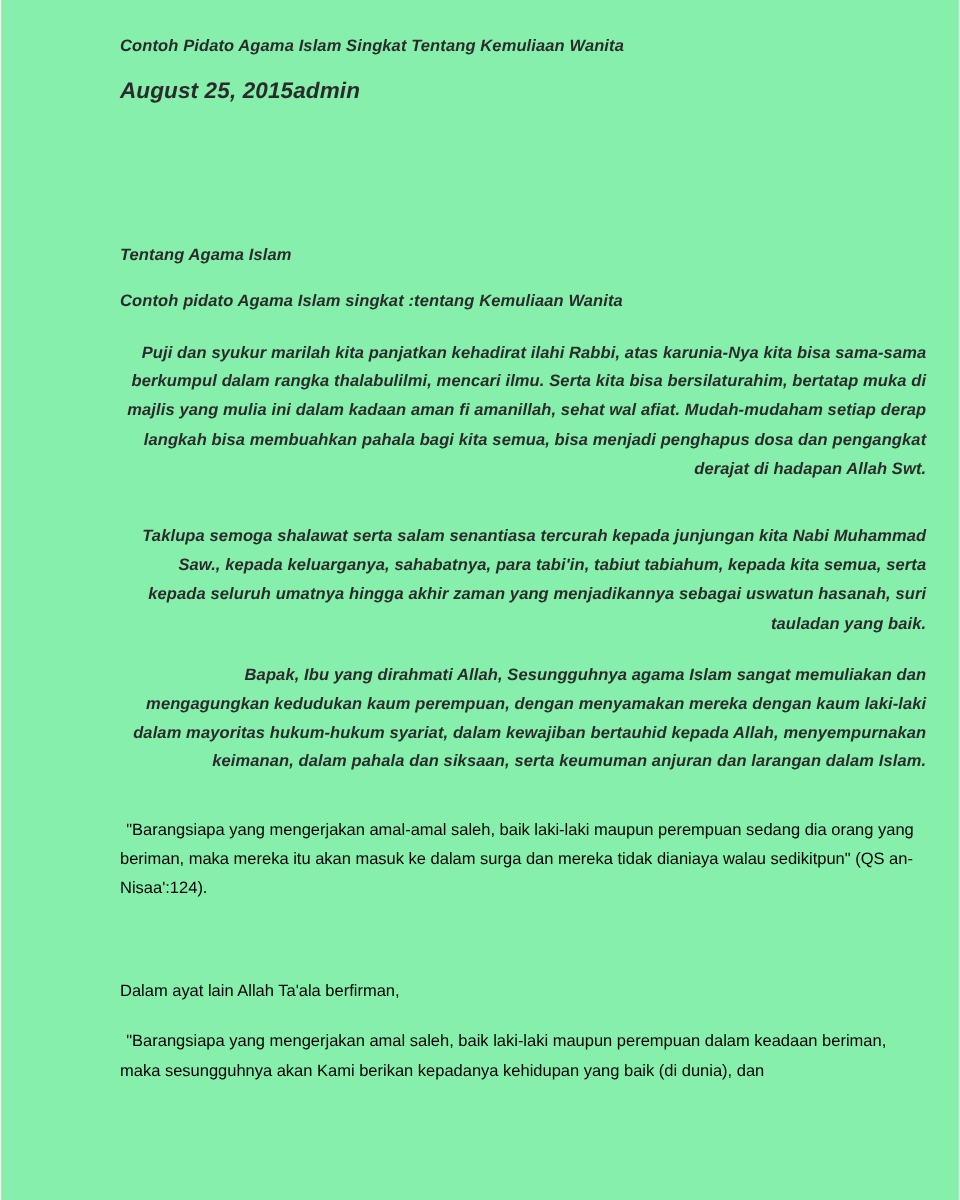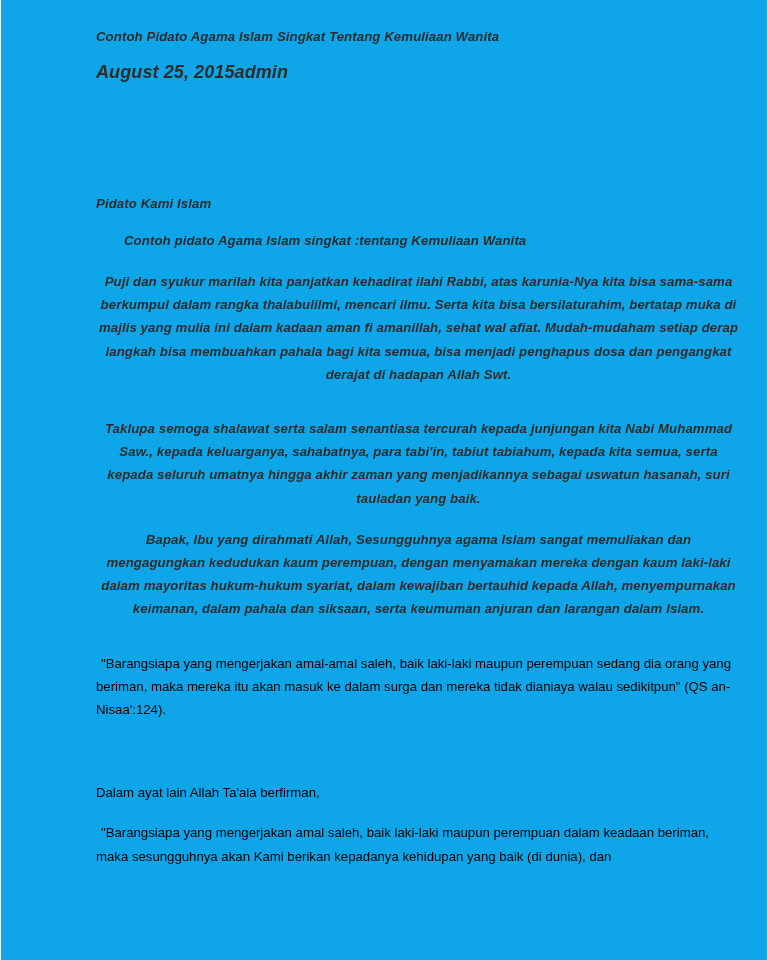--- a/index.html
+++ b/index.html
@@ -11,21 +11,21 @@
     height: 960px;
     background: #ffffff;
     font-family: "Liberation Sans", "DejaVu Sans", sans-serif;
     overflow: hidden;
   }
 
   .page {
     position: relative;
     width: 768px;
     height: 960px;
-    background: #0ea5e9;
+    background: #86efac;
     box-sizing: border-box;
     border-left: 1px solid #f0f0f0;
     border-right: 1px solid #f2f2f2;
     overflow: hidden;
   }
 
   .content {
     position: absolute;
     left: 95px;
     top: 0;
@@ -56,27 +56,26 @@
   .sub-title {
     font-size: 13.2px;
     line-height: 19px;
     margin-top: 112px;
   }
 
   .sub-title2 {
     font-size: 13.2px;
     line-height: 19px;
     margin-top: 18px;
-    margin-left: 28px;
   }
 
   .para {
     font-size: 13.2px;
     line-height: 23.2px;
-    text-align: center;
+    text-align: right;
   }
 
   .para.p1 { margin-top: 20px; }
   .para.p2 { margin-top: 31px; }
   .para.p3 { margin-top: 18px; }
 
   .lead-in {
     font-size: 13.2px;
     line-height: 23.2px;
     margin-top: 32px;
@@ -105,21 +104,21 @@
 </head>
 <body>
 
 <div class="page">
   <div class="content">
 
     <div class="line head-title">Contoh Pidato Agama Islam Singkat Tentang Kemuliaan Wanita</div>
 
     <div class="line head-meta">August 25, 2015admin</div>
 
-    <div class="line sub-title">Pidato Kami Islam</div>
+    <div class="line sub-title">Tentang Agama Islam</div>
 
     <div class="line sub-title2">Contoh pidato Agama Islam singkat :tentang Kemuliaan Wanita</div>
 
     <p class="para p1">Puji dan syukur marilah kita panjatkan kehadirat ilahi Rabbi, atas karunia-Nya kita bisa sama-sama berkumpul dalam rangka thalabulilmi, mencari ilmu. Serta kita bisa bersilaturahim, bertatap muka di majlis yang mulia ini dalam kadaan aman fi amanillah, sehat wal afiat. Mudah-mudaham setiap derap langkah bisa membuahkan pahala bagi kita semua, bisa menjadi penghapus dosa dan pengangkat derajat di hadapan Allah Swt.</p>
 
     <p class="para p2">Taklupa semoga shalawat serta salam senantiasa tercurah kepada junjungan kita Nabi Muhammad Saw., kepada keluarganya, sahabatnya, para tabi'in, tabiut tabiahum, kepada kita semua, serta kepada seluruh umatnya hingga akhir zaman yang menjadikannya sebagai uswatun hasanah, suri tauladan yang baik.</p>
 
     <p class="para p3">Bapak, Ibu yang dirahmati Allah, Sesungguhnya agama Islam sangat memuliakan dan mengagungkan kedudukan kaum perempuan, dengan menyamakan mereka dengan kaum laki-laki dalam mayoritas hukum-hukum syariat, dalam kewajiban bertauhid kepada Allah, menyempurnakan keimanan, dalam pahala dan siksaan, serta keumuman anjuran dan larangan dalam Islam.</p>
 
 

